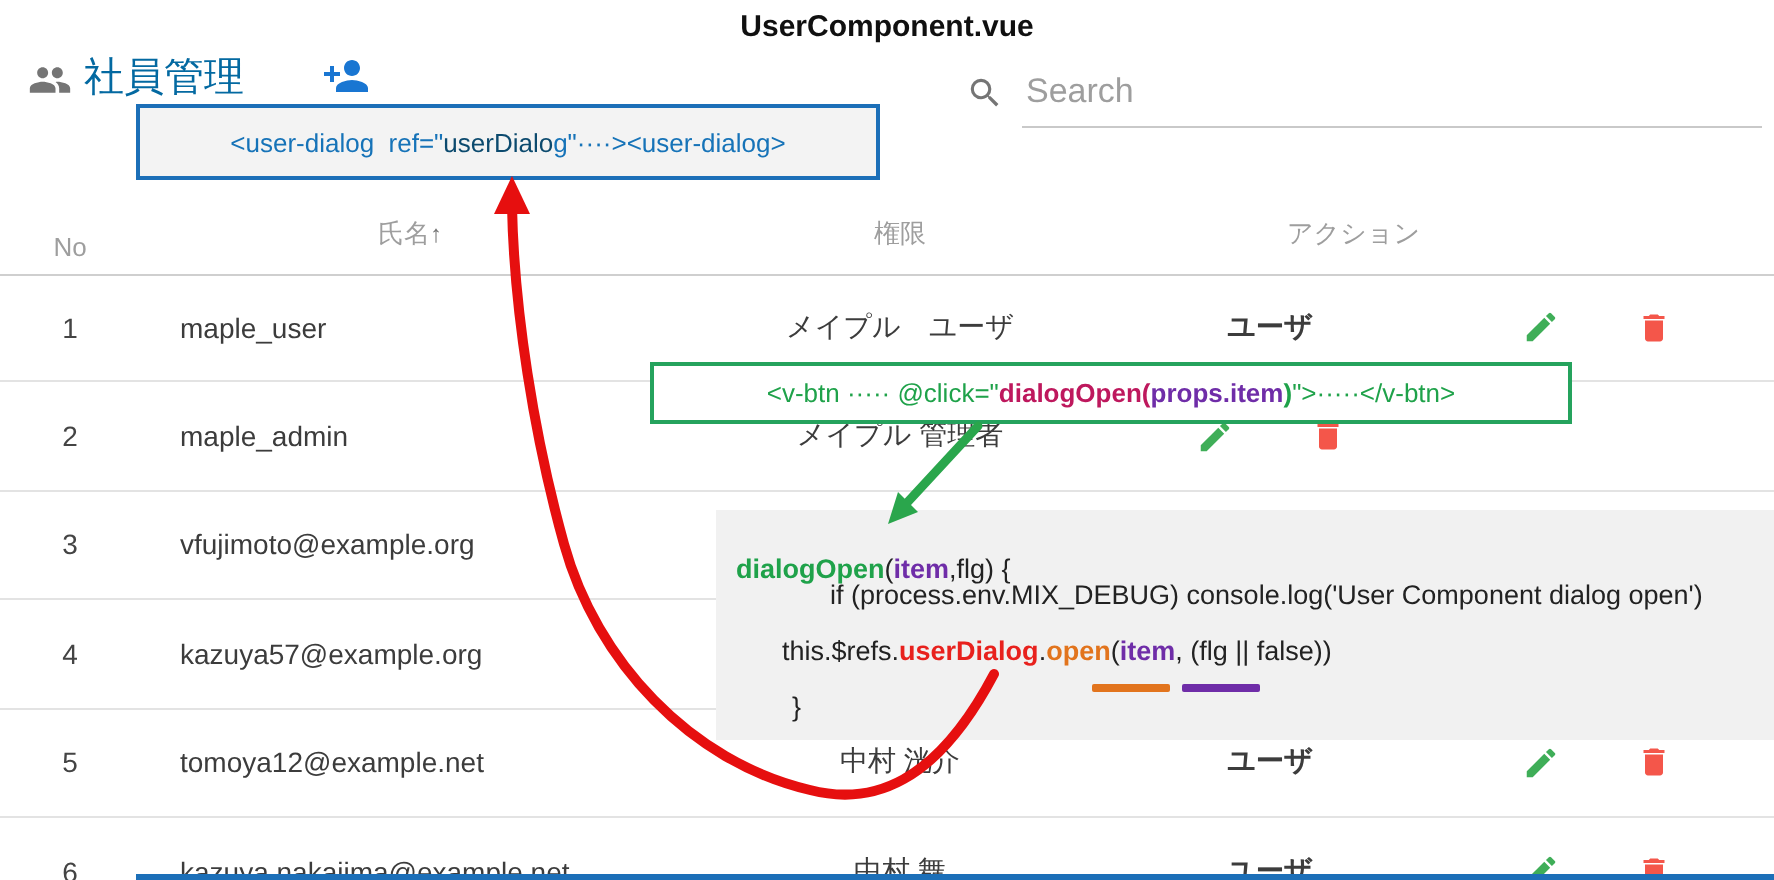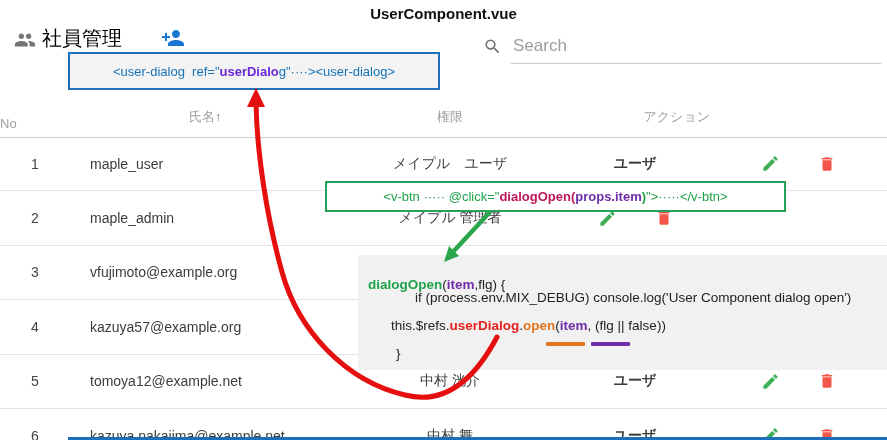--- a/index.html
+++ b/index.html
@@ -1,20 +1,20 @@
 <!DOCTYPE html>
 <html><head>
 <meta charset="utf-8">
 <style>
   html,body{margin:0;padding:0;background:#fff;}
   #canvas{position:relative;width:887px;height:440px;overflow:hidden;background:#fff;
           font-family:"Liberation Sans","DejaVu Sans",sans-serif;}
   
   .people-ic{position:absolute;left:14px;top:29px;}
-  .app-title{position:absolute;left:42px;top:25px;font-size:20px;color:#000000;}
+  .app-title{position:absolute;left:42px;top:25px;font-size:20px;color:#0369a1;}
   .add-btn{position:absolute;left:161px;top:26px;background:none;border:none;padding:0;cursor:pointer;}
   .vue-title{position:absolute;left:0;right:0;top:5px;text-align:center;font-weight:bold;font-size:15px;color:#101010;}
   .search-ic{position:absolute;left:483px;top:37px;}
   .search-input{position:absolute;left:511px;top:34px;width:368px;font-size:17px;color:#555;
     border:none;outline:none;border-bottom:1px solid #c9c9c9;padding:2px 0 7px 2px;background:transparent;
     font-family:"Liberation Sans",sans-serif;}
   .search-input::placeholder{color:#9e9e9e;}
   
   .udlg-box{position:absolute;left:68px;top:52px;width:368px;height:34px;border:2px solid #1c6fb8;
     background:#f3f3f3;display:flex;align-items:center;justify-content:center;font-size:13px;white-space:pre;z-index:6;}
@@ -24,21 +24,21 @@
     font-size:13.5px;color:#222;z-index:5;}
   .code-line{position:absolute;white-space:pre;}
   .cl1{left:10px;top:22px;} .cl2{left:33px;top:35px;} .cl3{left:33px;top:63px;} .cl4{left:38px;top:91px;}
   .mark{position:absolute;height:4px;width:39px;border-radius:1px;z-index:7;}
   .mark-open{left:546px;top:342px;background:#e2741d;}
   .mark-item{left:591px;top:342px;background:#6f2da8;}
   
   .thead{position:absolute;left:0;top:97px;width:887px;height:40px;display:grid;
     grid-template-columns:70px 270px 220px 150px 1fr;align-items:center;font-size:13px;color:#9e9e9e;
     border-bottom:1px solid #cfcfcf;z-index:1;}
-  .th-no{margin-top:12px;} .th-id{padding-left:20px;} .th-name{text-align:center;}
+  .th-no{text-align:center;margin-top:12px;} .th-id{padding-left:20px;} .th-name{text-align:center;}
   .th-role{text-align:center;} .th-actions{text-align:right;}
   .sort-arrow{color:#757575;font-size:12px;}
   .rows{position:absolute;left:0;top:137px;width:887px;z-index:1;}
   .trow{height:53.4px;display:grid;grid-template-columns:70px 270px 220px 150px 1fr;align-items:center;
     font-size:14px;color:#3c3c3c;border-bottom:1px solid #e3e3e3;}
   .c-no{text-align:center;color:#444;} .c-id{padding-left:20px;} .c-name{text-align:center;}
   .c-role{text-align:center;font-weight:bold;}
   .c-actions{display:flex;justify-content:center;gap:38px;}
   .icon-btn{background:none;border:none;padding:0;cursor:pointer;line-height:0;}
   
@@ -207,21 +207,21 @@
           <span>
             <svg width="18" height="18" viewBox="0 0 24 24" fill="#f4564a">
                 <path d="M6 19c0 1.1.9 2 2 2h8c1.1 0 2-.9 2-2V7H6v12zM19 4h-3.5l-1-1h-5l-1 1H5v2h14V4z"></path>
               </svg>
           </span>
         </button>
       </div>
     </div>
     </div>
 
-  <div class="udlg-box"><span style="color: rgb(22, 115, 184);">&lt;user-dialog  ref="</span><span style="color: #6d28d9; font-weight: bold;">userDialo</span><span style="color: rgb(22, 115, 184);">g"····&gt;</span><span style="color: rgb(22, 115, 184);">&lt;user-dialog&gt;</span></div>
+  <div class="udlg-box"><span style="color: rgb(22, 115, 184);">&lt;user-dialog  ref="</span><span style="color: #0c4a6e; font-weight: normal;">userDialo</span><span style="color: rgb(22, 115, 184);">g"····&gt;</span><span style="color: rgb(22, 115, 184);">&lt;user-dialog&gt;</span></div>
   <div class="vbtn-box"><span style="color: rgb(31, 162, 74);">&lt;v-btn ····· @click="</span><span style="color: #be185d; font-weight: bold;">dialogOpen(</span><span style="color: rgb(111, 45, 168); font-weight: bold;">props.item</span><span style="color: rgb(31, 162, 74); font-weight: bold;">)</span><span style="color: rgb(31, 162, 74);">"&gt;·····&lt;/v-btn&gt;</span></div>
 
   <div class="code-block">
     <div class="code-line cl1"><span style="color: rgb(31, 162, 74); font-weight: bold;">dialogOpen</span><span style="color: rgb(34, 34, 34);">(</span><span style="color: rgb(111, 45, 168); font-weight: bold;">item</span><span style="color: rgb(34, 34, 34);">,flg) {</span></div>
     <div class="code-line cl2"><span style="color: rgb(34, 34, 34); padding-left: 24px;">if (process.env.MIX_DEBUG) console.log('User Component dialog open')</span></div>
     <div class="code-line cl3"><span style="color: rgb(34, 34, 34);">this.$refs.</span><span style="color: rgb(232, 33, 29); font-weight: bold;">userDialog</span><span style="color: rgb(34, 34, 34);">.</span><span style="color: rgb(226, 116, 29); font-weight: bold;">open</span><span style="color: rgb(34, 34, 34);">(</span><span style="color: rgb(111, 45, 168); font-weight: bold;">item</span><span style="color: rgb(34, 34, 34);">, (flg || false))</span></div>
     <div class="code-line cl4"><span style="color: rgb(34, 34, 34);">}</span></div>
   </div>
   <div class="mark mark-open"></div>
   <div class="mark mark-item"></div>

